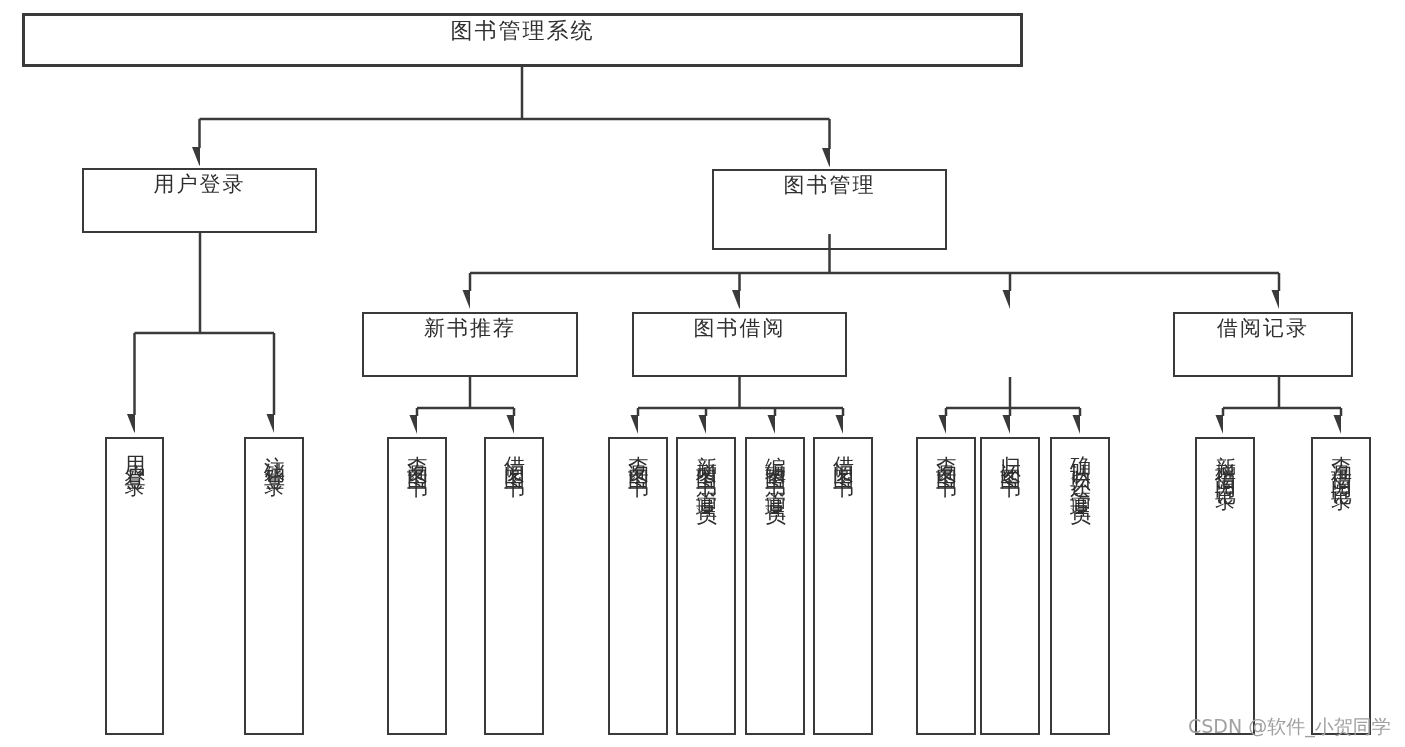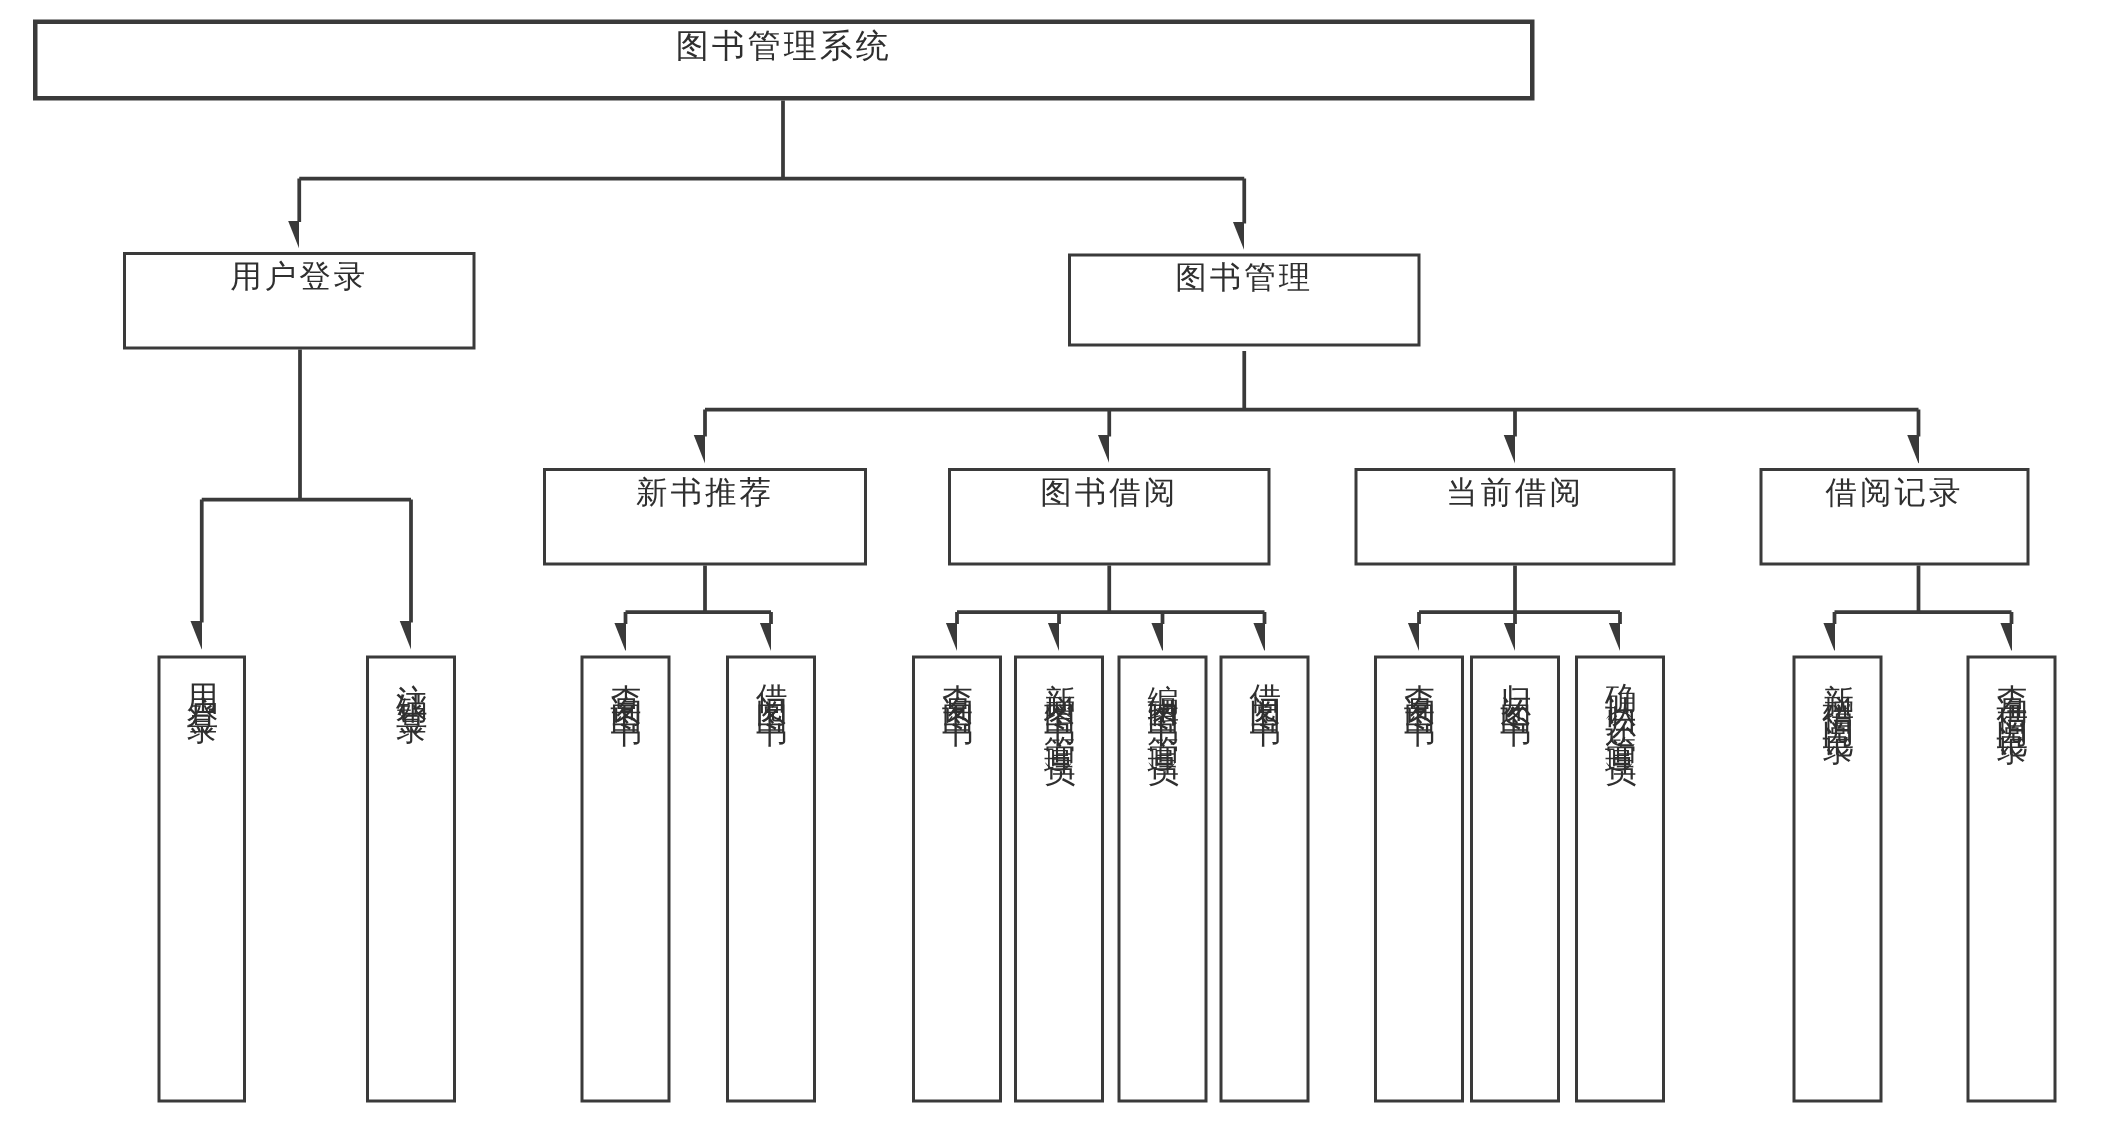--- a/index.html
+++ b/index.html
@@ -110,32 +110,29 @@
     </g>
   </svg>
 
   <div class="box root-box" style="left:22px;top:13px;width:1001px;height:54px">
     <span class="lbl">图书管理系统</span>
   </div>
 
   <div class="box l2-box" style="left:82px;top:168px;width:235px;height:65px">
     <span class="lbl">用户登录</span>
   </div>
-  <div class="box l2-box" style="left:712px;top:169px;width:235px;height:62px">
+  <div class="box l2-box" style="left:712px;top:169px;width:235px;height:81px">
     <span class="lbl">图书管理</span>
   </div>
 
   <div class="box l3-box" style="left:632px;top:312px;width:215px;height:65px">
     <span class="lbl">图书借阅</span>
   </div>
   <div class="box l3-box" style="left:362px;top:312px;width:216px;height:65px">
     <span class="lbl">新书推荐</span>
-  </div>
-  <div class="box l3-box" style="left:903px;top:312px;width:214px;height:65px">
-    <span class="lbl">当前借阅</span>
   </div>
   <div class="box l3-box" style="left:1173px;top:312px;width:180px;height:65px">
     <span class="lbl">借阅记录</span>
   </div>
 
   <div class="box leaf" style="left:105px;top:437px;width:59px;height:298px">
     <span class="lbl">用户登录</span>
   </div>
   <div class="box leaf" style="left:244px;top:437px;width:60px;height:298px">
     <span class="lbl">注销登录</span>
@@ -167,14 +164,15 @@
   <div class="box leaf" style="left:1050px;top:437px;width:60px;height:298px">
     <span class="lbl">确认归还（管理员）</span>
   </div>
   <div class="box leaf" style="left:1195px;top:437px;width:60px;height:298px">
     <span class="lbl">新增借阅记录</span>
   </div>
   <div class="box leaf" style="left:1311px;top:437px;width:60px;height:298px">
     <span class="lbl">查询借阅记录</span>
   </div>
 
+  <div class="watermark">CSDN @软件_小贺同学</div>
 
 </div>
 
 </body></html>

